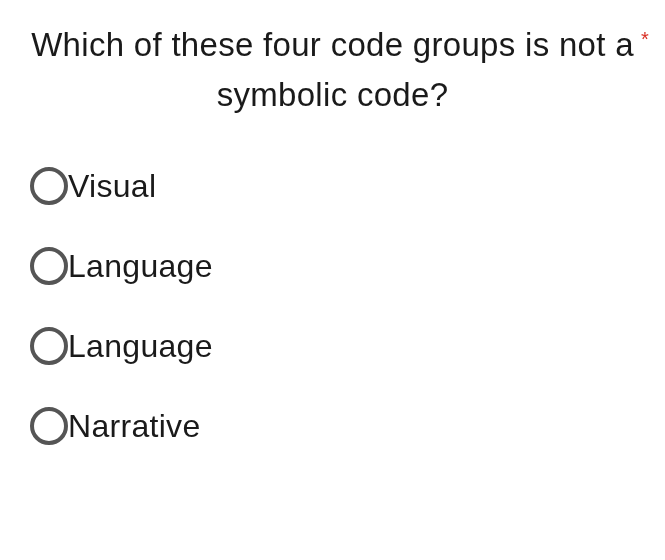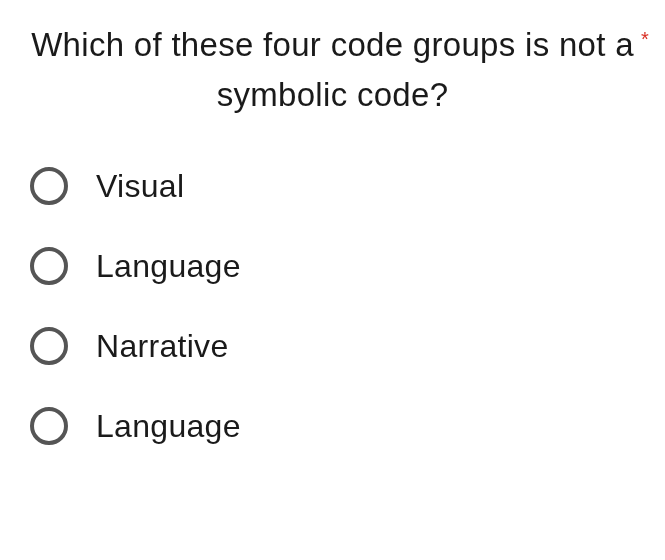--- a/index.html
+++ b/index.html
@@ -32,21 +32,20 @@
   }
   .options {
     display: flex;
     flex-direction: column;
     gap: 42px;
     padding-left: 2px;
   }
   .option {
     display: flex;
     align-items: center;
-    gap: 28px;
     cursor: pointer;
   }
   .radio {
     width: 38px;
     height: 38px;
     border: 4px solid #555;
     border-radius: 50%;
     flex-shrink: 0;
     background: #fff;
   }
@@ -71,21 +70,21 @@
     <span class="option-label">Visual</span>
   </div>
 
   <div class="option">
     <span class="radio"></span>
     <span class="option-label">Language</span>
   </div>
 
   <div class="option">
     <span class="radio"></span>
-    <span class="option-label">Narrative</span>
+    <span class="option-label">Language</span>
   </div>
 
   <div class="option">
     <span class="radio"></span>
-    <span class="option-label">Language</span>
+    <span class="option-label">Narrative</span>
   </div>
 
 </div>
 
 </body></html>

